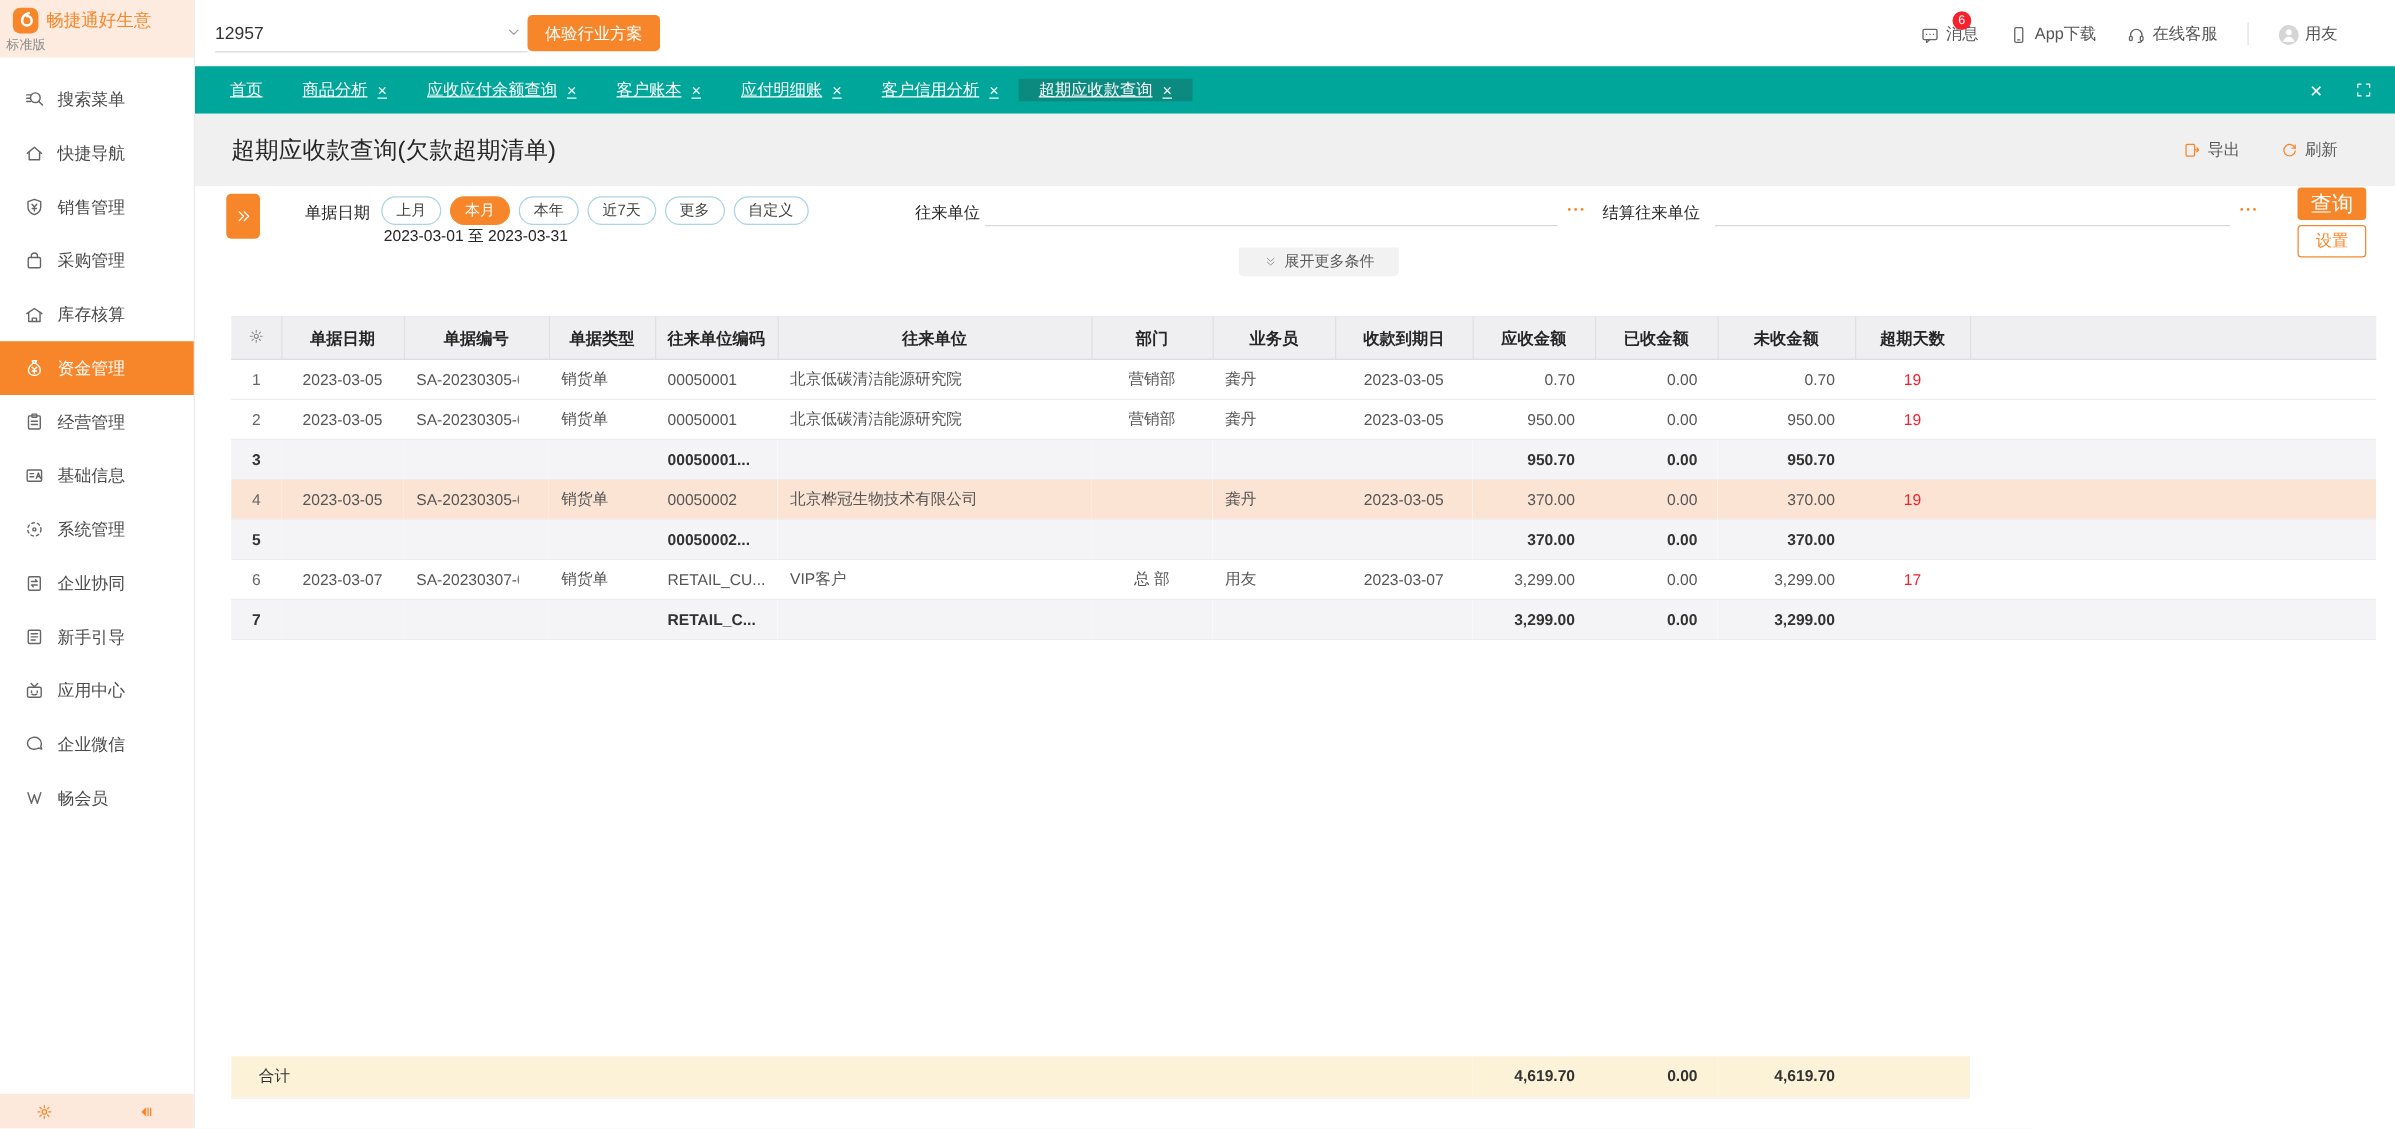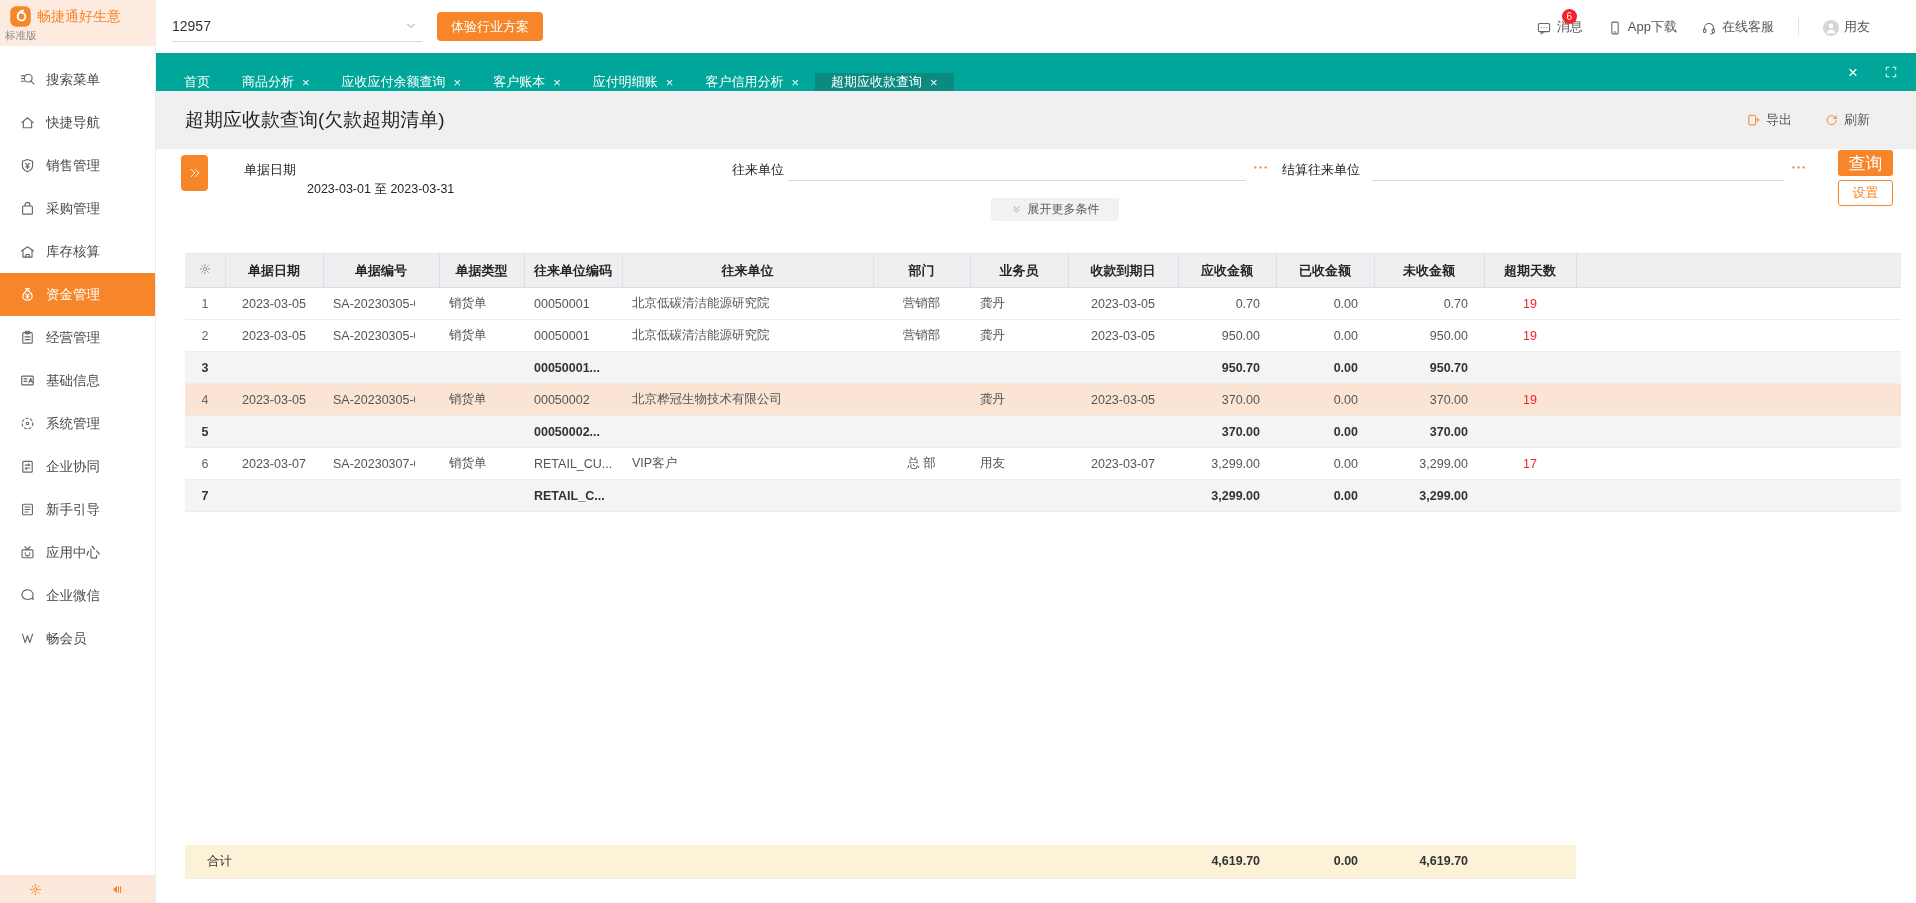--- a/index.html
+++ b/index.html
@@ -11,38 +11,38 @@
   .ic{display:inline-block;flex:none;}
 
   
   .sidebar{position:absolute;left:0;top:0;width:156px;height:903px;background:#fff;
            border-right:1px solid #ECECEC;z-index:5;}
   .logo-block{height:46px;background:var(--sidebar_peach,#FDEBDF);position:relative;padding:5px 6px 0 9px;}
   .logo-row{display:flex;align-items:center;gap:5px;}
   .logo-mark{width:23px;height:23px;}
   .brand-name{font-size:14px;font-weight:normal;color:var(--accent,#F7862B);white-space:nowrap;}
   .edition{position:absolute;left:5px;top:29px;font-size:10.5px;color:#8C8C8C;}
-  .menu{padding-top:0;margin-top:12px;}
+  .menu{padding-top:12px;}
   .menu-item{height:43px;display:flex;align-items:center;padding-left:19px;gap:10px;
              font-size:13.5px;color:#4A4A4A;cursor:pointer;}
   .menu-item .ic{width:17px;height:17px;color:#666;}
   .menu-item.active{background:var(--accent,#F7862B);color:#fff;}
   .menu-item.active .ic{color:#fff;}
   .sidebar-foot{position:absolute;left:0;right:0;bottom:0;height:28px;background:#FDE9DC;
                 display:flex;align-items:center;justify-content:space-between;padding:0 32px 0 28px;
                 color:var(--accent,#F7862B);}
   .sidebar-foot .ic{width:15px;height:15px;}
 
   
   .topbar{position:absolute;left:156px;top:0;width:1760px;height:53px;background:#fff;
           display:flex;align-items:center;}
   .org-select{margin-left:16px;width:250px;height:31px;border-bottom:1px solid #D9D9D9;
               display:flex;align-items:center;justify-content:space-between;font-size:14px;color:#333;cursor:pointer;}
   .org-select .ic{width:14px;height:14px;color:#999;margin-right:4px;}
-  .trial-btn{margin-left:15px;height:29px;padding:0 14px;background:var(--accent,#F7862B);
+  .trial-btn{height:29px;padding:0 14px;background:var(--accent,#F7862B);
              color:#fff;font-size:13px;border:none;border-radius:4px;cursor:pointer;}
   .top-right{margin-left:auto;display:flex;align-items:center;gap:24px;margin-right:46px;
              font-size:13px;color:#555;}
   .tr-item{display:flex;align-items:flex-end;gap:5px;cursor:pointer;position:relative;}
   .tr-item .ic{width:16px;height:16px;color:#666;}
   .badge{position:absolute;top:-9px;left:26px;min-width:15px;height:15px;border-radius:8px;
          background:var(--danger,#F5222D);color:#fff;font-size:10px;line-height:15px;text-align:center;padding:0 2px;}
   .top-divider{width:1px;height:18px;background:#E2E2E2;}
   .avatar{width:27px;height:27px;border-radius:50%;background:#D5D5D5;overflow:hidden;}
 
@@ -295,21 +295,21 @@
           <span class="avatar ic"><svg viewBox="0 0 18 18" fill="none" stroke="currentColor" stroke-width="1.2" stroke-linecap="round" stroke-linejoin="round">
               <circle cx="9" cy="6.6" r="2.7" fill="#fff" stroke="none"></circle>
               <path d="M3.9 15.2c.7-3 2.8-4.6 5.1-4.6s4.4 1.6 5.1 4.6z" fill="#fff" stroke="none"></path>
             </svg></span>
           <span>用友</span>
         </span>
       </div>
   </header>
 
   <div class="tabbar">
-    <div id="tabs-host" style="display:flex;align-items:flex-end;">
+    <div id="tabs-host" style="display:flex;align-items:center;text-decoration:underline;">
         <div class="tab">
           <span>首页</span>
         </div>
         <div class="tab">
           <span>商品分析</span>
           <span class="tab-close">×</span>
         </div>
         <div class="tab">
           <span>应收应付余额查询</span>
           <span class="tab-close">×</span>
@@ -369,20 +369,28 @@
     <div class="white-area">
 
       <button class="collapse-btn">
         <span class="ic" data-icon="dbl-chevron-right">
             <svg viewBox="0 0 18 18" fill="none" stroke="currentColor" stroke-width="1.2" stroke-linecap="round" stroke-linejoin="round">
               <path d="M4.2 4.4L8.8 9l-4.6 4.6M9.4 4.4L14 9l-4.6 4.6"></path>
             </svg>
           </span>
       </button>
       <span class="f-label" style="left:88px;top:12px;">单据日期</span>
+      <div class="pills">
+          <span class="pill">上月</span>
+          <span class="pill active">本月</span>
+          <span class="pill">本年</span>
+          <span class="pill">近7天</span>
+          <span class="pill">更多</span>
+          <span class="pill">自定义</span>
+        </div>
       <span class="date-range">2023-03-01 至 2023-03-31</span>
 
       <span class="f-label" style="left:576px;top:12px;">往来单位</span>
       <div class="u-input" style="left:632px;top:4px;width:458px;"></div>
       <span class="dots-btn" style="left:1096px;top:10px;" data-icon="dots">
           <svg viewBox="0 0 18 18" fill="none" stroke="currentColor" stroke-width="1.2" stroke-linecap="round" stroke-linejoin="round">
             <circle cx="3.6" cy="9" r="1.2" fill="currentColor" stroke="none"></circle>
             <circle cx="9" cy="9" r="1.2" fill="currentColor" stroke="none"></circle>
             <circle cx="14.4" cy="9" r="1.2" fill="currentColor" stroke="none"></circle>
           </svg>

